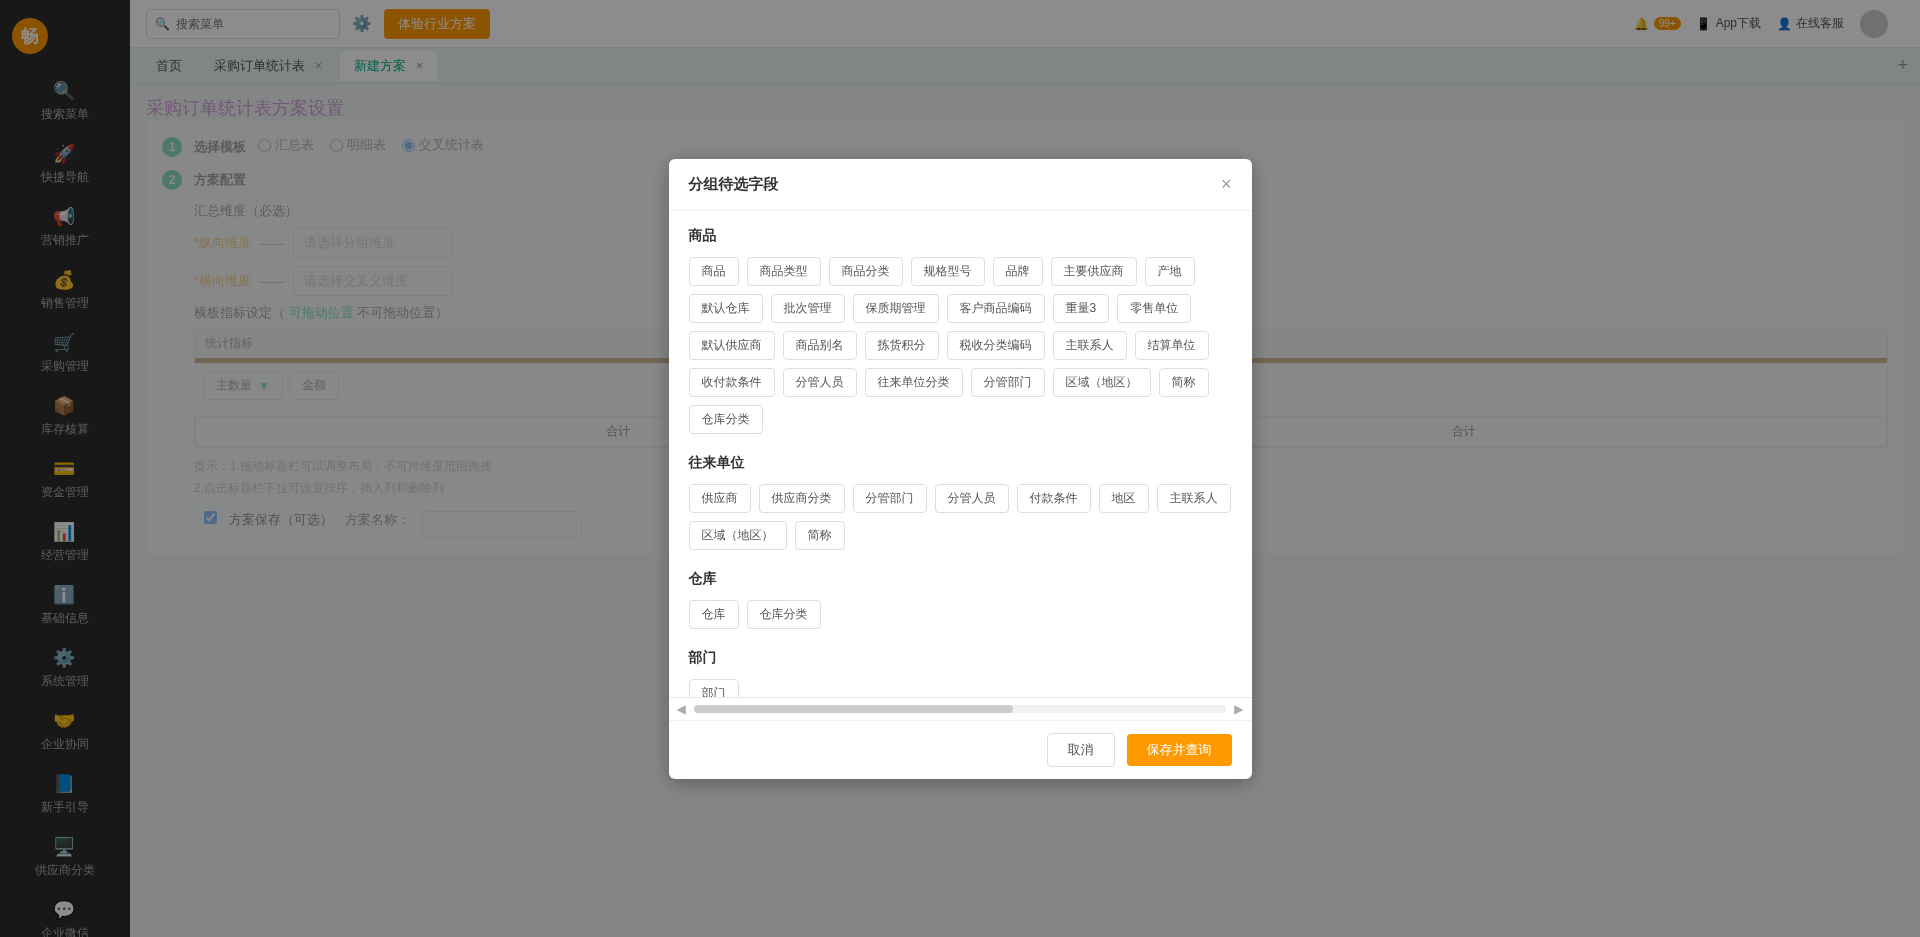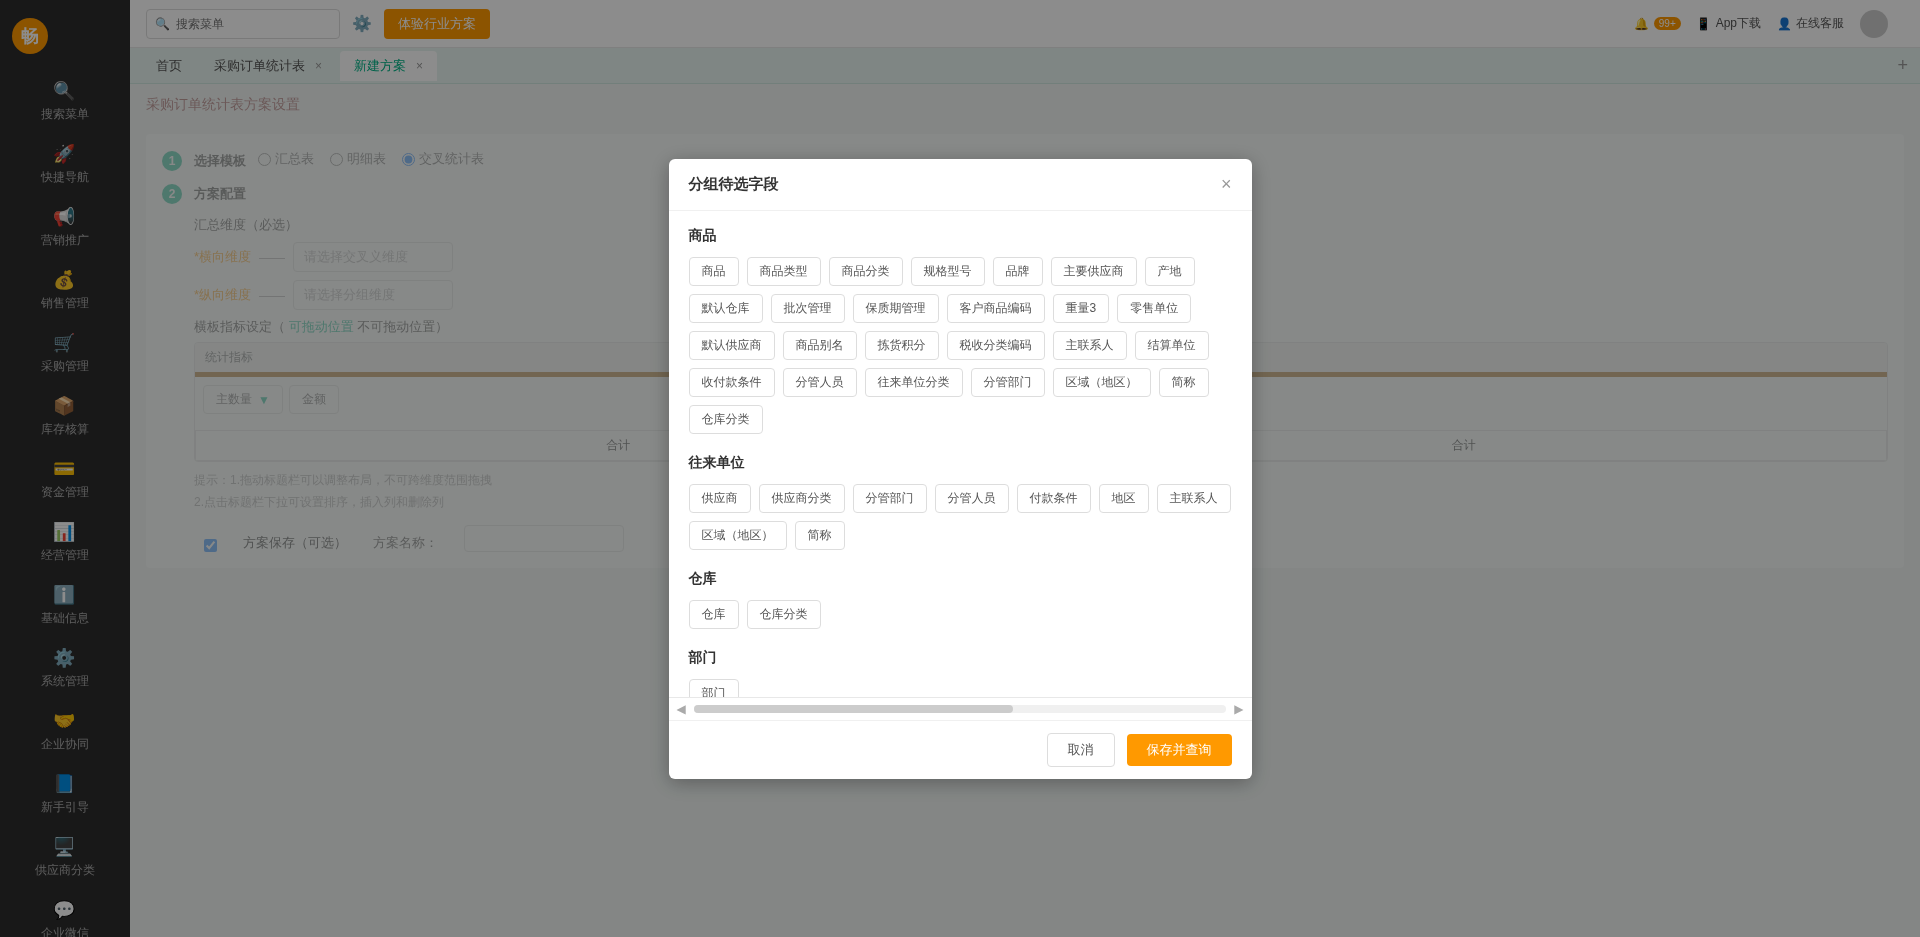--- a/index.html
+++ b/index.html
@@ -31,21 +31,21 @@
 
     
     .tabs { height: 36px; background: #e8f4f0; display: flex; align-items: center; padding: 0 12px; gap: 4px; border-bottom: 1px solid #d0e8e0; }
     .tab { padding: 6px 14px; font-size: 13px; color: #555; cursor: pointer; display: flex; align-items: center; gap: 6px; border-radius: 4px 4px 0 0; text-align: center; }
     .tab.active { background: white; color: #00b386; font-weight: 500; }
     .tab-close { font-size: 12px; color: #999; margin-left: 4px; }
     .tab-add { margin-left: auto; font-size: 18px; color: #999; cursor: pointer; }
 
     
     .content-area { flex: 1; background: #f0f5f3; padding: 12px 16px; overflow: auto; position: relative; }
-    .page-title { font-size: 14px; color: #7f1d1d; margin-bottom: 20px; }
+    .page-title { font-size: 18px; color: #a21caf; margin-bottom: 0; }
 
     
     .config-card { background: white; border-radius: 4px; padding: 16px; margin-bottom: 12px; }
 
     
     .modal-overlay { position: fixed; top: 0; left: 0; width: 100%; height: 100%; background: rgba(0,0,0,0.45); z-index: 1000; display: flex; align-items: center; justify-content: center; }
     .modal { background: white; border-radius: 6px; width: 583px; max-height: 620px; display: flex; flex-direction: column; box-shadow: 0 4px 20px rgba(0,0,0,0.3); justify-content: center; }
     .modal-header { padding: 16px 20px; display: flex; align-items: center; justify-content: space-between; border-bottom: 1px solid #f0f0f0; }
     .modal-title { font-size: 15px; font-weight: 600; color: #333; }
     .modal-close { font-size: 18px; color: #999; cursor: pointer; line-height: 1; }
@@ -91,21 +91,21 @@
     .metric-dropdown { color: #00b386; display: flex; align-items: center; gap: 2px; cursor: pointer; }
 
     
     .preview-table { width: 100%; border-collapse: collapse; font-size: 12px; margin-top: 8px; }
     .preview-table th, .preview-table td { border: 1px solid #e0e0e0; padding: 6px 10px; text-align: center; }
 
     
     .hint-text { font-size: 12px; color: #999; margin-top: 8px; line-height: 1.8; }
 
     
-    .scheme-save-row { display: flex; align-items: flex-end; gap: 26px; margin-top: 12px; font-size: 13px; padding-left: 10px; }
+    .scheme-save-row { display: flex; align-items: flex-start; gap: 12px; margin-top: 12px; font-size: 13px; padding-left: 10px; }
     .scheme-name-input { border: 1px solid #ddd; border-radius: 4px; padding: 5px 10px; font-size: 13px; width: 160px; }
     .hscroll-bar { flex: 1; height: 8px; background: #f0f0f0; border-radius: 4px; position: relative; margin: 0 8px; }
     .hscroll-thumb { width: 60%; height: 8px; background: #ccc; border-radius: 4px; position: absolute; left: 0; }
 
     .modal-bottom-bar { display: flex; align-items: center; border-top: 1px solid #e8e8e8; }
   </style>
 </head>
 <body>
 
 <div class="app-container">
@@ -242,29 +242,29 @@
 
           <div class="step-row">
             <div class="step-num">2</div>
             <span class="step-label">方案配置</span>
           </div>
 
           <div style="padding-left: 32px;">
             <div style="font-size:13px;color:#333;margin-bottom:8px;">汇总维度（必选）</div>
 
             <div class="dim-row">
+              <span class="dim-label">*纵向维度</span>
+              <span class="dim-sep">——</span>
+              <div class="dim-select" style="color:#aaa;">请选择分组维度</div>
+            </div>
+
+            <div class="dim-row">
               <span class="dim-label">*横向维度</span>
               <span class="dim-sep">——</span>
               <div class="dim-select" style="color:#aaa;">请选择交叉义维度</div>
-            </div>
-
-            <div class="dim-row">
-              <span class="dim-label">*纵向维度</span>
-              <span class="dim-sep">——</span>
-              <div class="dim-select" style="color:#aaa;">请选择分组维度</div>
             </div>
 
             <div style="font-size:13px;color:#333;margin-bottom:6px;">
               <span>横板指标设定（</span>
               <span style="color:#00b386;">可拖动位置</span>
               <span>不可拖动位置）</span>
             </div>
 
             <div style="border:1px solid #e0e0e0;border-radius:4px;overflow:hidden;">
               <div style="background:#f5f5f5;padding:6px 10px;font-size:12px;color:#555;border-bottom:5px solid #a16207;">统计指标</div>

